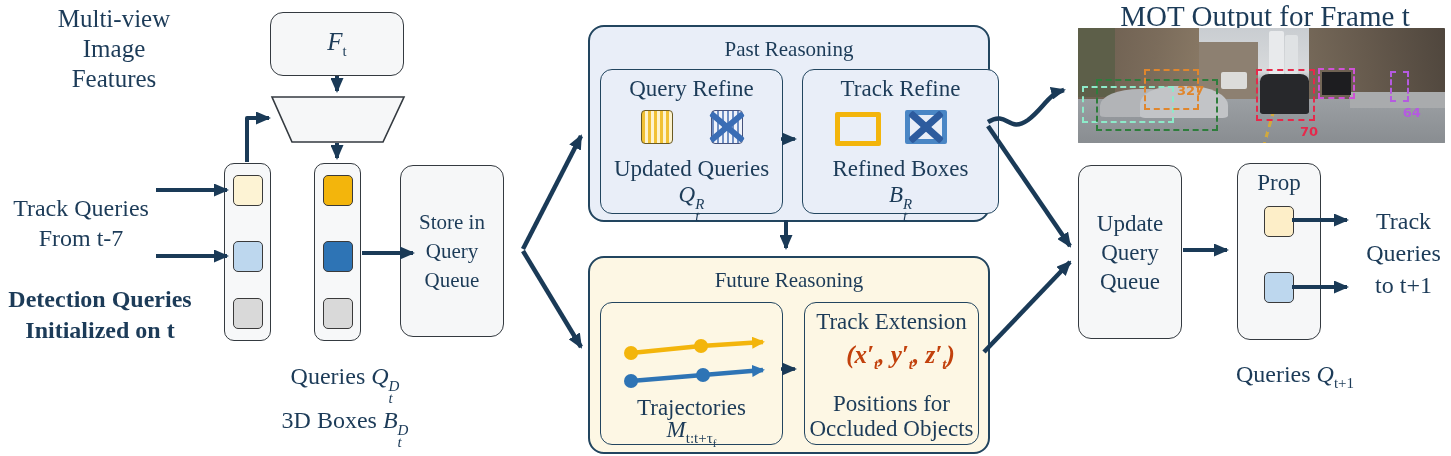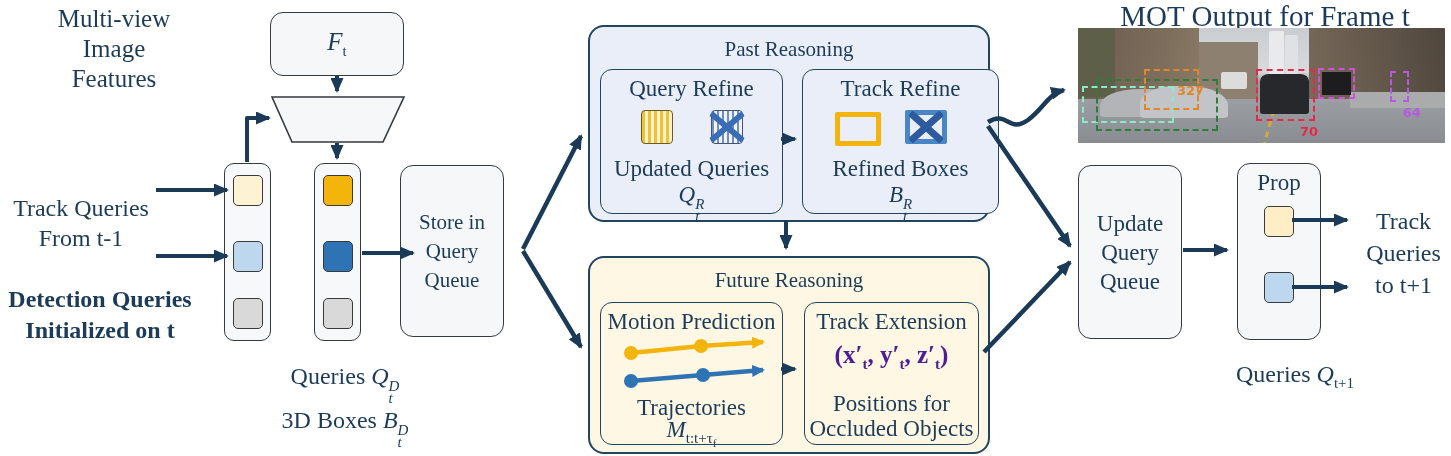--- a/index.html
+++ b/index.html
@@ -51,21 +51,21 @@
 <div id="stage">
 
   <div class="lbl" style="left:18px;top:4px;width:192px;font-size:25px;line-height:30px;">
     <span class="line">Multi-view</span>
     <span class="line">Image</span>
     <span class="line">Features</span>
   </div>
 
   <div class="lbl" style="left:0px;top:193px;width:162px;font-size:24px;line-height:30px;">
     <span class="line">Track Queries</span>
-    <span class="line">From t-1</span>
+    <span class="line">From t-7</span>
   </div>
 
   <div class="lbl" style="left:0px;top:284px;width:200px;font-size:24px;line-height:31px;font-weight:bold;">
     <span class="line">Detection Queries</span>
     <span class="line">Initialized on t</span>
   </div>
 
   <div class="box" style="left:270px;top:12px;width:132px;height:62px;font-size:25px;">
     <span><i class="mv">F</i><sub>t</sub></span>
   </div>
@@ -129,21 +129,20 @@
             <span>t</span>
           </span>
       </div>
     </div>
   </div>
 
   <div class="panel" style="left:588px;top:256px;width:398px;height:194px;background:#fdf7e4;">
     <div class="lbl ptitle" style="left:0;top:2px;width:100%;">Future Reasoning</div>
 
     <div class="subpanel" style="left:10px;top:44px;width:181px;height:141px;background:#fdf7e4;">
-      <div class="lbl stitle" style="left:0;top:1px;width:100%;">Motion Prediction</div>
       <svg class="overlay" width="181" height="60" style="left:0;top:30px;">
         <defs>
           <marker id="ahg" markerUnits="userSpaceOnUse" markerWidth="13" markerHeight="12" refX="11" refY="6" orient="auto">
               <path d="M0,0 L13,6 L0,12 Z" fill="#f3b50c"></path>
             </marker>
           <marker id="ahb" markerUnits="userSpaceOnUse" markerWidth="13" markerHeight="12" refX="11" refY="6" orient="auto">
               <path d="M0,0 L13,6 L0,12 Z" fill="#2e74b5"></path>
             </marker>
         </defs>
         <path d="M30,20 L100,13 L162,9" stroke="#f3b50c" stroke-width="4.5" fill="none" marker-end="url(#ahg)"></path>
@@ -154,21 +153,21 @@
         <circle cx="102" cy="42" r="7" fill="#2e74b5"></circle>
       </svg>
       <div class="lbl cap" style="left:0;top:92px;width:100%;">Trajectories</div>
       <div class="lbl cap" style="left:0;top:114px;width:100%;">
         <i class="mv">M</i><sub><span>t:t+τ</span><sub class="subsub">f</sub></sub>
       </div>
     </div>
 
     <div class="subpanel" style="left:214px;top:44px;width:173px;height:141px;background:#fdf7e4;">
       <div class="lbl stitle" style="left:0;top:1px;width:100%;">Track Extension</div>
-      <div class="lbl" style="left:0;top:38px;width:100%;font-size:25px;font-weight:bold;color:#4c1d95;">
+      <div class="lbl" style="left:9px;top:38px;width:100%;font-size:25px;font-weight:bold;font-style:italic;color:#c2410c;">
         <span>(</span><span>x′</span><sub>t</sub><span>, </span><span>y′</span><sub>t</sub><span>, </span><span>z′</span><sub>t</sub><span>)</span>
       </div>
       <div class="lbl cap" style="left:0;top:88px;width:100%;">Positions for</div>
       <div class="lbl cap" style="left:0;top:113px;width:100%;">Occluded Objects</div>
     </div>
   </div>
 
   <div class="lbl" style="left:1105px;top:0px;width:320px;font-size:29px;">MOT Output for Frame t</div>
   <div id="mot-img">
     <div class="mot-el" style="left:0;top:0;width:33%;height:80%;background:linear-gradient(100deg,#6a5c4e 0%,#7b6c5b 60%,#8a7a66 100%);"></div>

